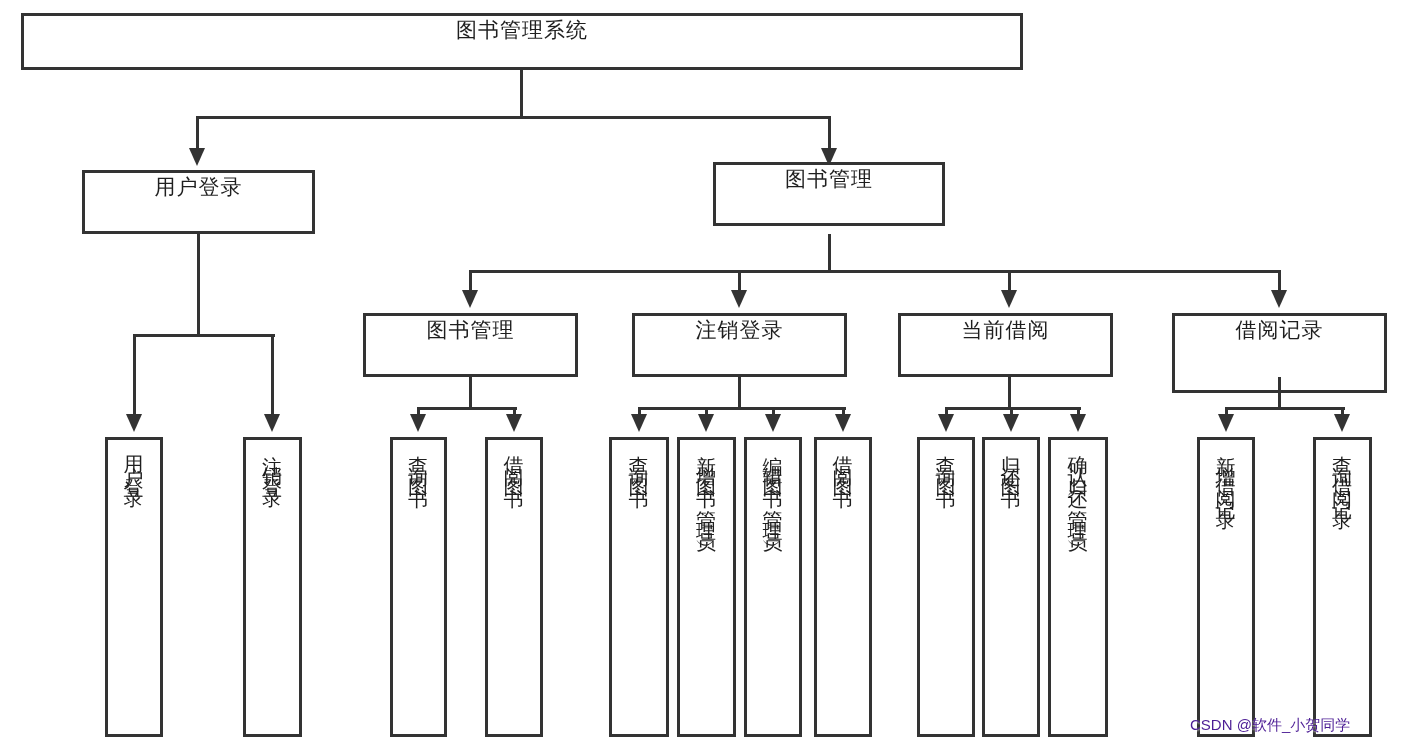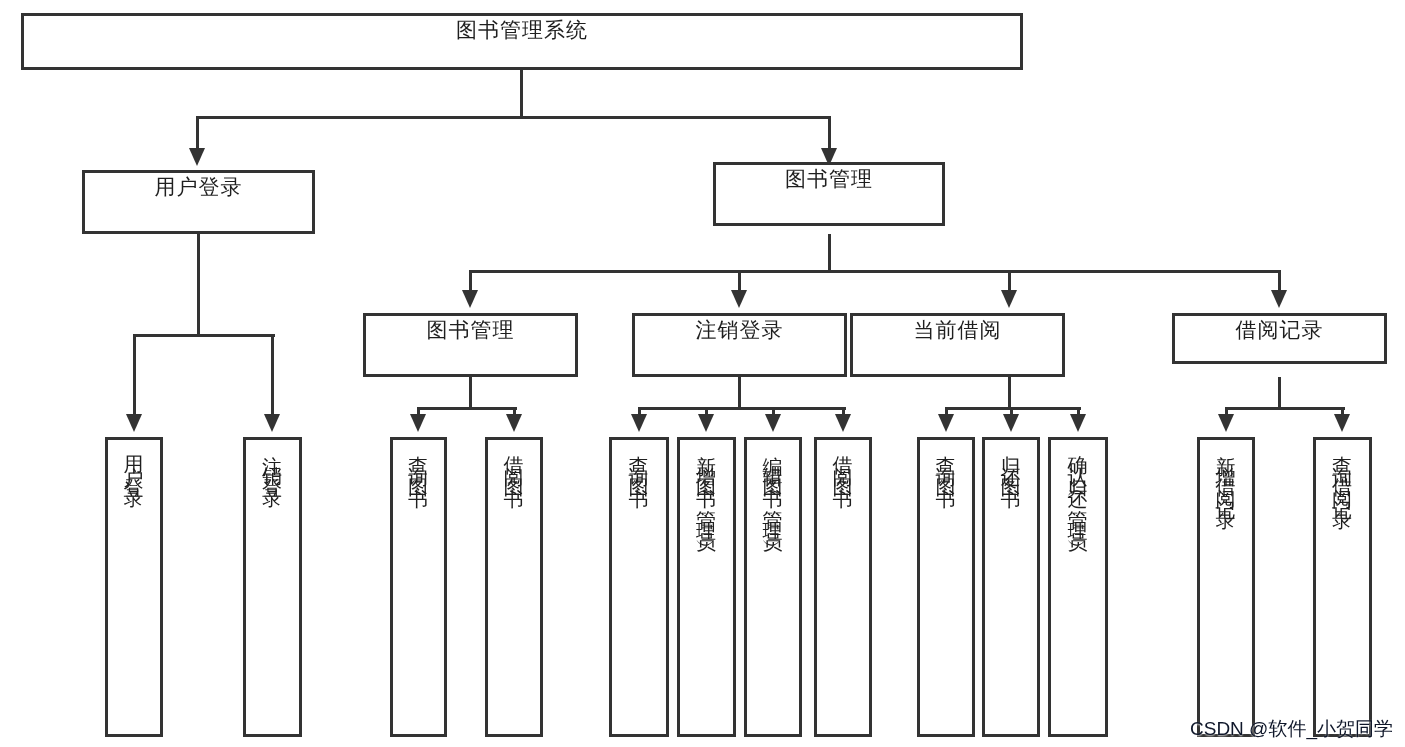--- a/index.html
+++ b/index.html
@@ -33,22 +33,22 @@
   .arrow {
     position:absolute;
     width:0; height:0;
     border-left:8px solid transparent;
     border-right:8px solid transparent;
     border-top:18px solid #333333;
   }
   .watermark {
     position:absolute;
     left:1190px; top:716px;
-    font-size:19px;
-    color:#0f172a;
+    font-size:15px;
+    color:#4c1d95;
     white-space:nowrap;
     text-shadow:0 1px 2px rgba(255,255,255,0.85);
     z-index:5;
   }
 </style>
 </head>
 <body>
 
 <div id="canvas">
 
@@ -87,24 +87,24 @@
   <div class="arrow" style="left:1001px; top:290px;"></div>
   <div class="line" style="left:1278px; top:270px; width:3px; height:28px;"></div>
   <div class="arrow" style="left:1271px; top:290px;"></div>
 
   <div class="box" style="left:363px; top:313px; width:215px; height:64px;">
     <span class="hlabel">图书管理</span>
   </div>
   <div class="box" style="left:632px; top:313px; width:215px; height:64px;">
     <span class="hlabel">注销登录</span>
   </div>
-  <div class="box" style="left:850px; top:313px; width:215px; height:64px;">
+  <div class="box" style="left:898px; top:313px; width:215px; height:64px;">
     <span class="hlabel">当前借阅</span>
   </div>
-  <div class="box" style="left:1172px; top:313px; width:215px; height:51px;">
+  <div class="box" style="left:1172px; top:313px; width:215px; height:80px;">
     <span class="hlabel">借阅记录</span>
   </div>
 
   <div class="line" style="left:469px; top:377px; width:3px; height:33px;"></div>
   <div class="line" style="left:417px; top:407px; width:100px; height:3px;"></div>
   <div class="line" style="left:417px; top:407px; width:3px; height:15px;"></div>
   <div class="arrow" style="left:410px; top:414px;"></div>
   <div class="line" style="left:513px; top:407px; width:3px; height:15px;"></div>
   <div class="arrow" style="left:506px; top:414px;"></div>
 

